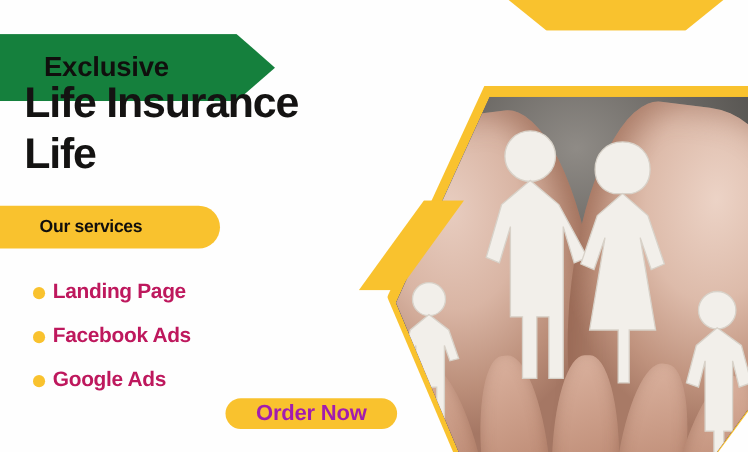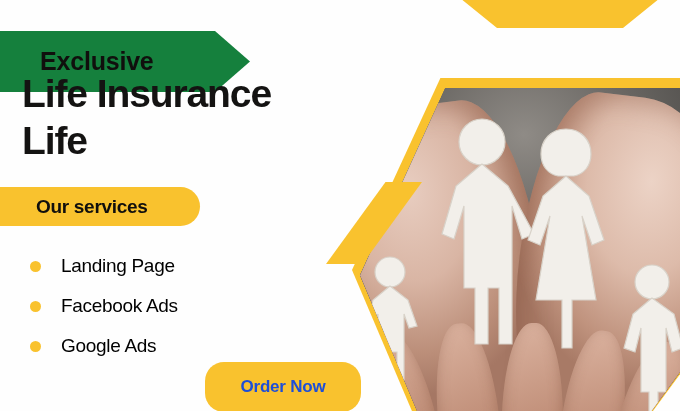--- a/index.html
+++ b/index.html
@@ -151,21 +151,21 @@
     top: 187px;
     width: 200px;
     height: 39px;
     background: #f9c22e;
     border-radius: 0 22px 22px 0;
     display: flex;
     align-items: center;
   }
   .pill-services span {
     margin-left: 36px;
-    font-size: 19px;
+    font-size: 16px;
     font-weight: bold;
     color: #100f0d;
     letter-spacing: -0.3px;
   }
 
   .service-list {
     position: absolute;
     left: 30px;
     top: 246px;
     margin: 0;
@@ -178,40 +178,40 @@
     height: 40px;
   }
   .dot {
     width: 11px;
     height: 11px;
     border-radius: 50%;
     background: #f9c22e;
     flex: 0 0 auto;
   }
   .service-list .label {
-    margin-left: 20px;
+    margin-left: 7px;
     font-size: 19px;
-    font-weight: normal;
-    color: #000000;
+    font-weight: bold;
+    color: #be185d;
     letter-spacing: -0.3px;
   }
 
   .btn-order {
     position: absolute;
     left: 205px;
     top: 362px;
     width: 156px;
-    height: 50px;
+    height: 28px;
     background: #f9c22e;
     border: none;
     border-radius: 19px;
     font-family: "Liberation Sans", sans-serif;
-    font-size: 17px;
-    font-weight: bold;
-    color: #1d4ed8;
+    font-size: 20px;
+    font-weight: bold;
+    color: #a21caf;
     letter-spacing: -0.2px;
     cursor: pointer;
     padding: 0;
   }
 </style>
 </head>
 <body>
 
 <div id="banner">
 

